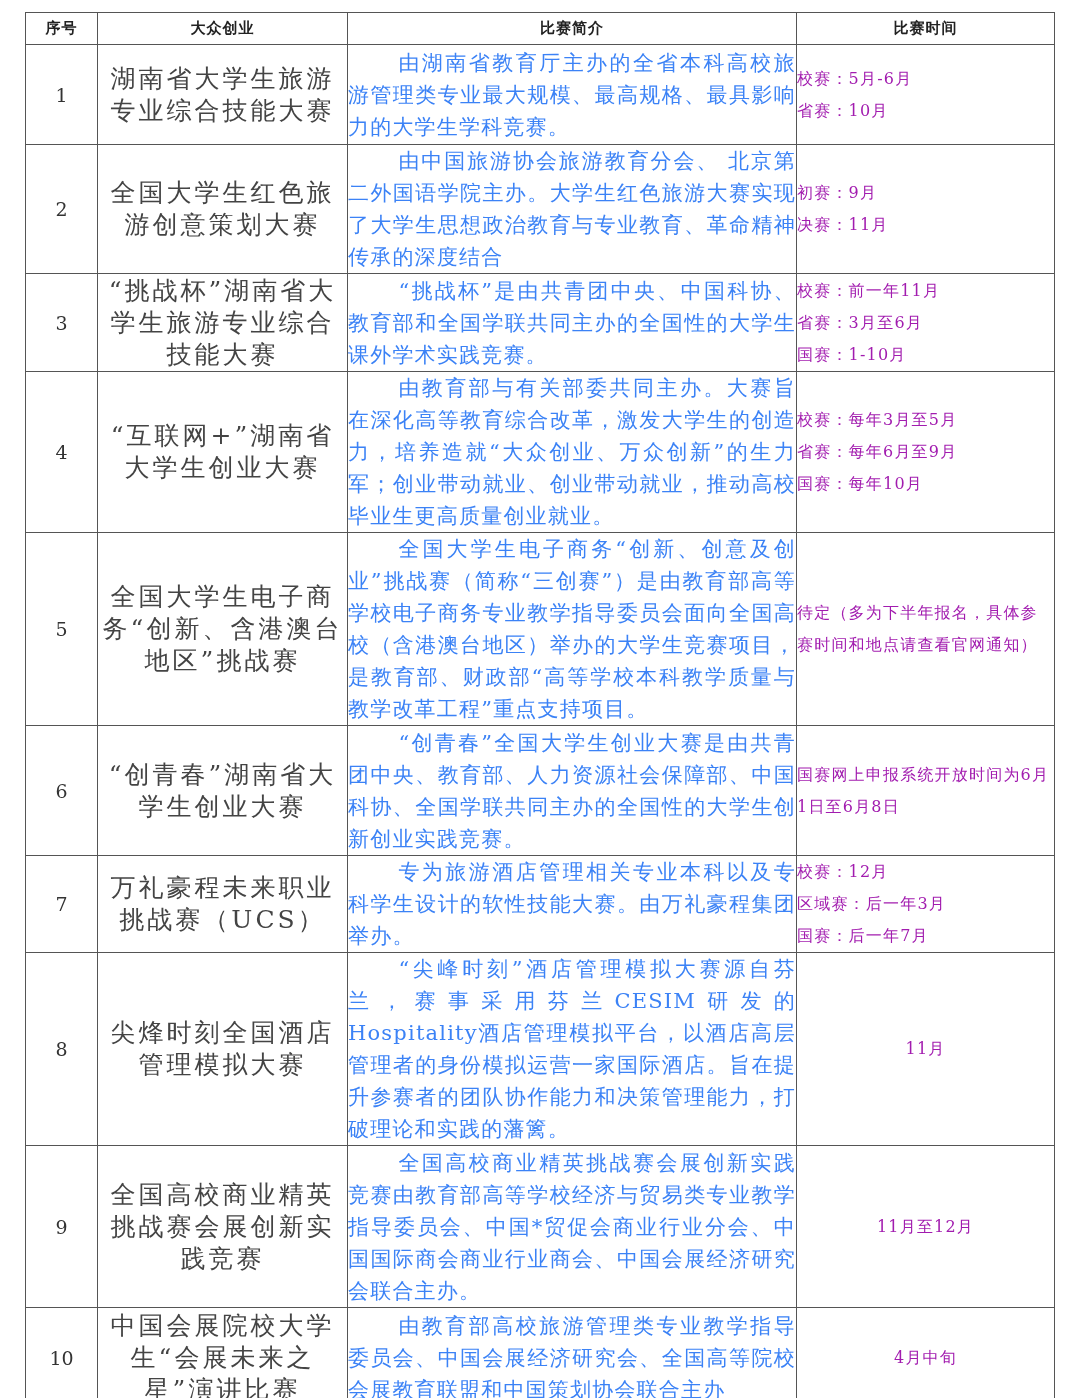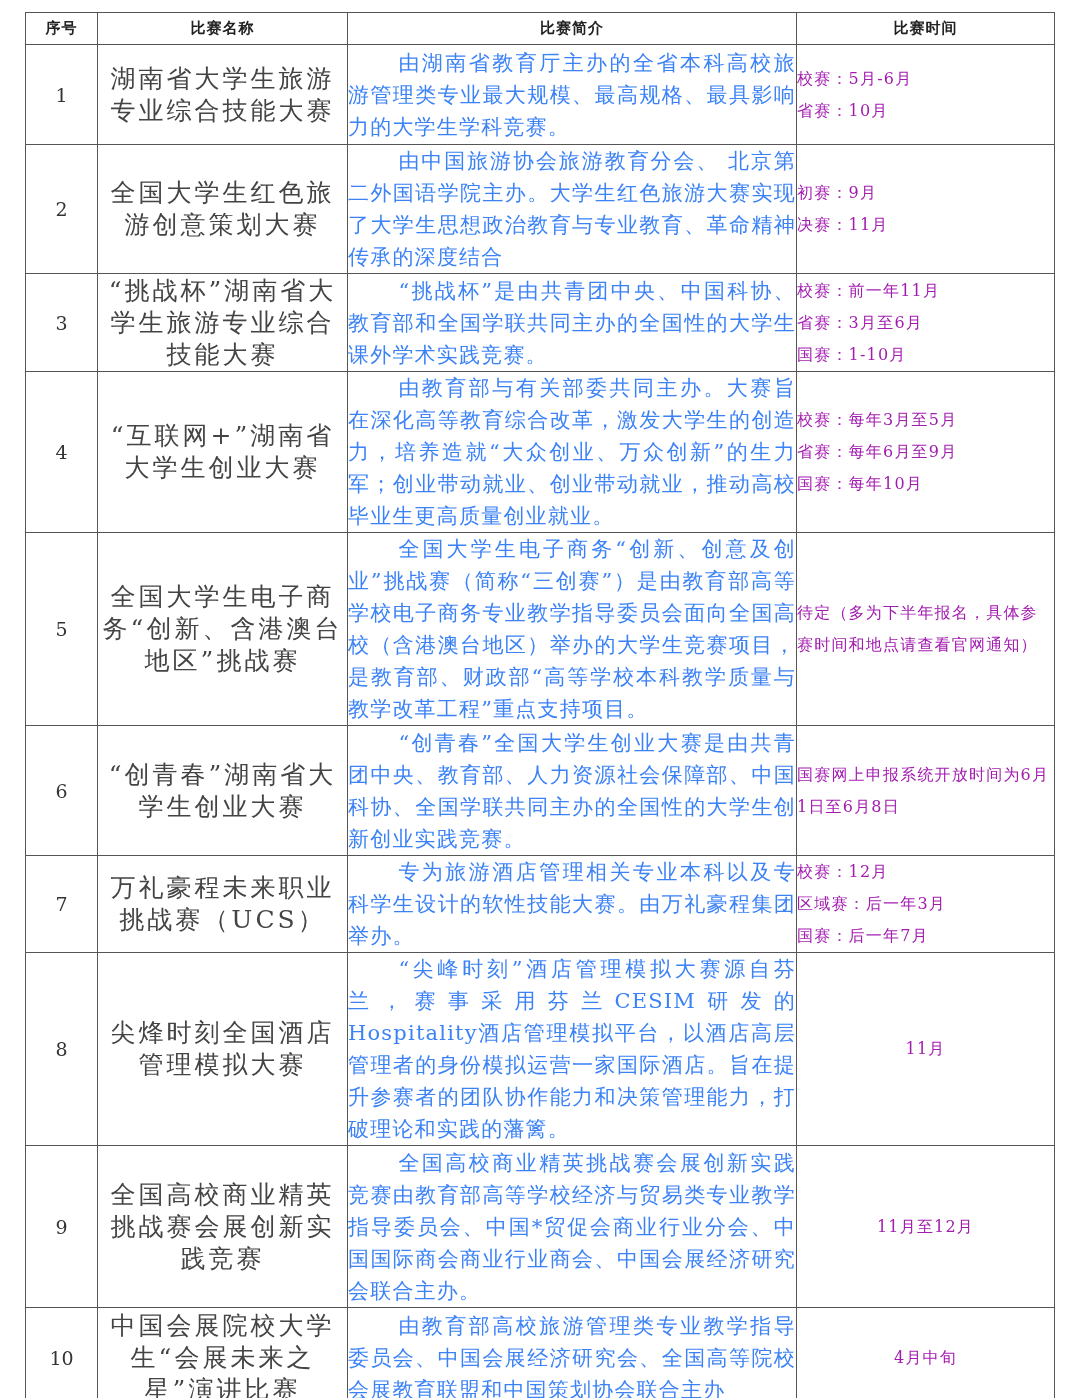--- a/index.html
+++ b/index.html
@@ -27,21 +27,21 @@
 <table class="comp">
   <colgroup>
     <col style="width:72px">
     <col style="width:250px">
     <col style="width:449px">
     <col style="width:258px">
   </colgroup>
   <thead>
     <tr>
       <th>序号</th>
-      <th>比赛名称</th>
+      <th>大众创业</th>
       <th>比赛简介</th>
       <th>比赛时间</th>
     </tr>
   </thead>
   <tbody>
     <tr style="height:100px">
       <td class="no">1</td>
       <td class="name">湖南省大学生旅游专业综合技能大赛</td>
       <td class="intro">
           <span class="p">由湖南省教育厅主办的全省本科高校旅游管理类专业最大规模、最高规格、最具影响力的大学生学科竞赛。</span>

